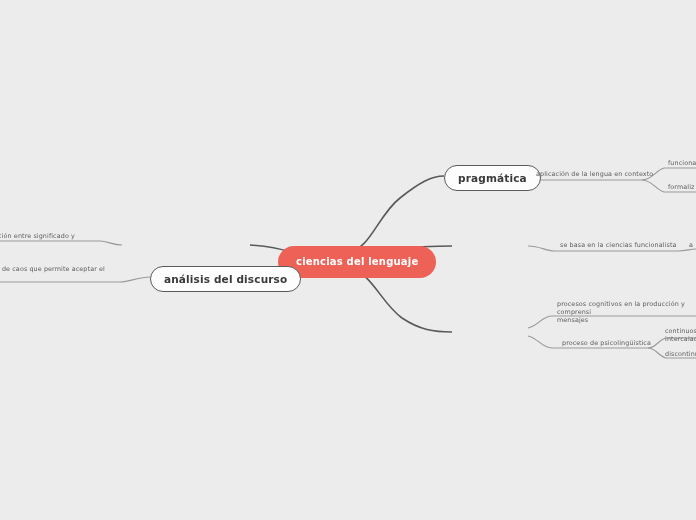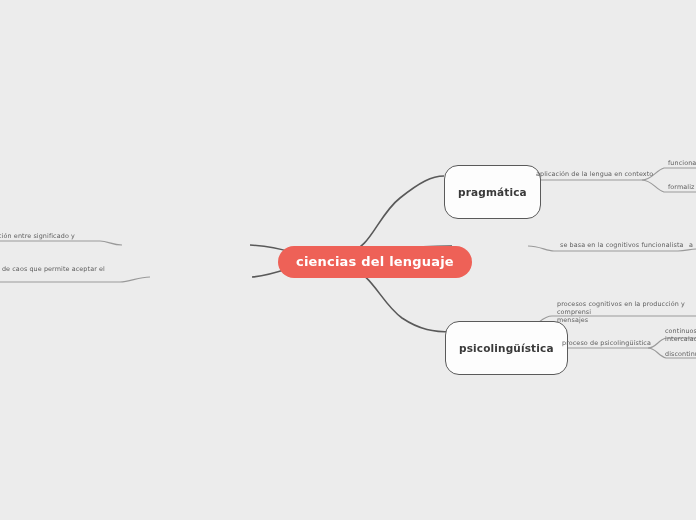--- a/index.html
+++ b/index.html
@@ -35,35 +35,35 @@
   }
   .node {
     position: absolute;
     box-sizing: border-box;
     white-space: nowrap;
   }
   .node-root {
     background: #ee6157;
     color: #ffffff;
     border-radius: 16px;
-    font-size: 13px;
+    font-size: 10px;
     font-weight: bold;
     letter-spacing: 0.2px;
     padding: 9px 18px;
     line-height: 14px;
   }
   .node-branch {
     background: #fdfdfd;
     color: #3a3a3a;
     border: 1.5px solid #5a5a5a;
     border-radius: 14px;
     font-size: 10.5px;
     font-weight: bold;
     letter-spacing: 0.15px;
-    padding: 20px 13px;
+    padding: 6px 13px;
     line-height: 12px;
   }
   .leaf {
     position: absolute;
     color: #5d5d5d;
     font-size: 6.4px;
     line-height: 8px;
     letter-spacing: 0.1px;
     white-space: pre-line;
   }
@@ -103,31 +103,31 @@
     <path class="edge-sub" d="M 122 245 C 112 245 108 241 100 241 L 0 241"></path>
 
     <path class="edge-sub" d="M 150 277 C 138 277 130 282 120 282 L 0 282"></path>
   </svg>
 
   <div class="node node-root" style="left:278px; top:246px;">ciencias del lenguaje</div>
 
   <div class="node node-branch" style="left:444px; top:165px;">pragmática</div>
 
 
-  <div class="node node-branch" style="left:445px; top:321px;">psicolingüística</div>
 
 
+  <div class="node node-branch" style="left:150px; top:266px;">análisis del discurso</div>
 
   <div class="leaf" style="left:536px; top:170px;text-align:center;">aplicación de la lengua en contexto</div>
 
   <div class="leaf" style="left:668px; top:159px;">funciona</div>
 
   <div class="leaf" style="left:668px; top:183px;">formaliz</div>
 
-  <div class="leaf" style="left:560px; top:241px;">se basa en la cognitivos funcionalista</div>
+  <div class="leaf" style="left:560px; top:241px;">se basa en la ciencias funcionalista</div>
 
   <div class="leaf" style="left:689px; top:241px;">a</div>
 
   <div class="leaf" style="left:557px; top:300px;">procesos cognitivos en la producción y comprensi
 mensajes</div>
 
   <div class="leaf" style="left:562px; top:339px;">proceso de psicolingüística</div>
 
   <div class="leaf" style="left:665px; top:327px;">continuos:
 intercalada</div>

